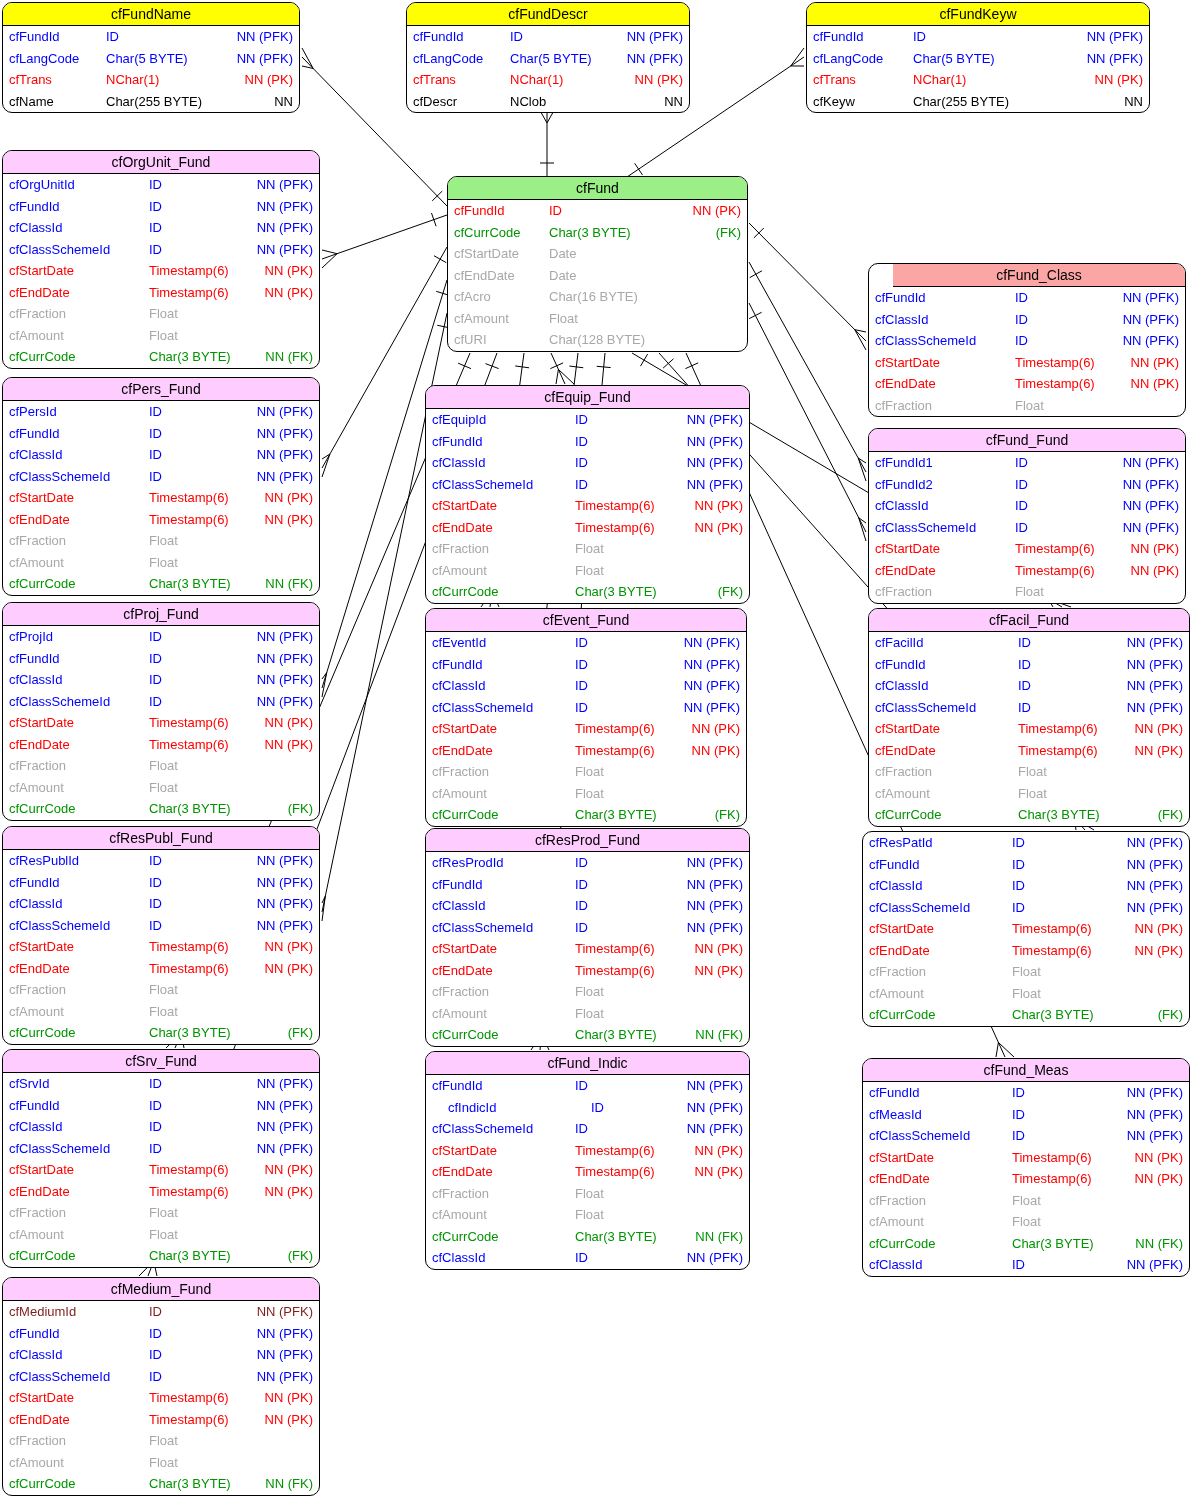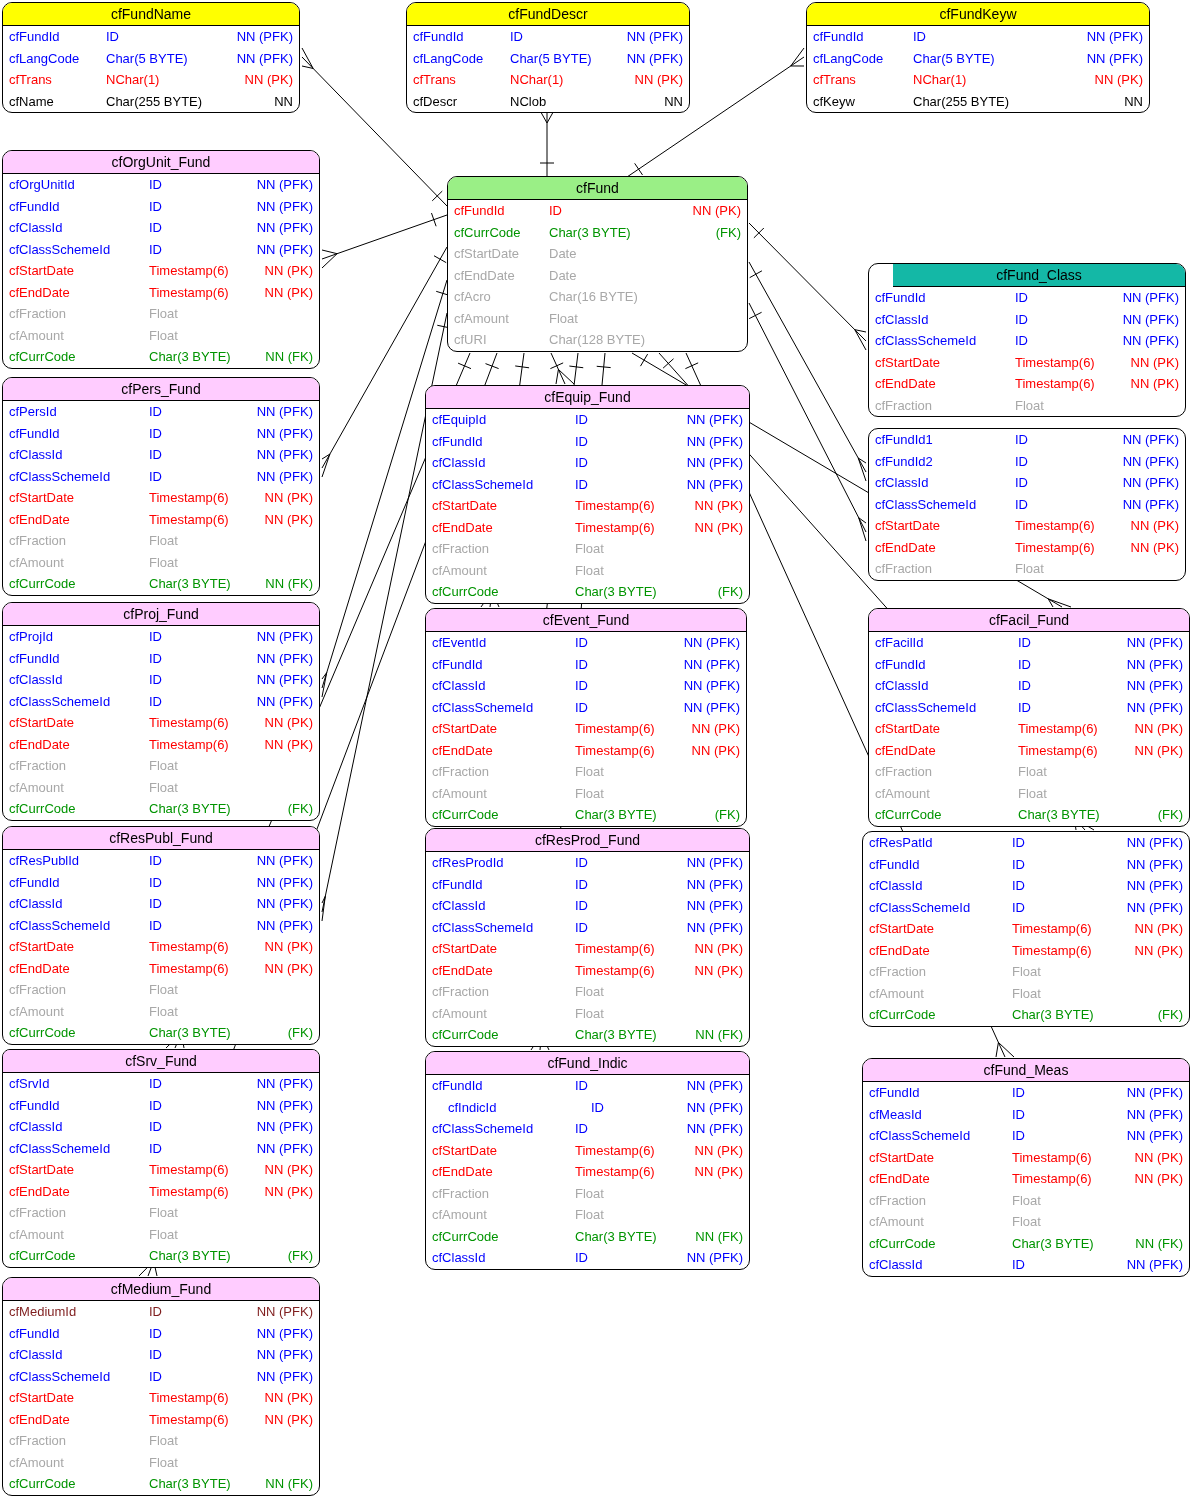--- a/index.html
+++ b/index.html
@@ -273,21 +273,21 @@
         <span class="c-type">Float</span>
         <span class="c-constraint"></span>
       </div>
       <div class="erd-row" style="color: rgb(0, 148, 0);">
         <span class="c-name">cfCurrCode</span>
         <span class="c-type">Char(3 BYTE)</span>
         <span class="c-constraint">NN (FK)</span>
       </div>
     </div>
     <div class="erd-table" style="left: 868px; top: 263px; width: 318px; --name-col: 140px;">
-      <div class="erd-title" style="background: #14b8a6; margin-left: 24px;">cfFund_Class</div>
+      <div class="erd-title" style="background: #fca5a5; margin-left: 24px;">cfFund_Class</div>
       <div class="erd-row" style="color: rgb(0, 0, 255);">
         <span class="c-name">cfFundId</span>
         <span class="c-type">ID</span>
         <span class="c-constraint">NN (PFK)</span>
       </div>
       <div class="erd-row" style="color: rgb(0, 0, 255);">
         <span class="c-name">cfClassId</span>
         <span class="c-type">ID</span>
         <span class="c-constraint">NN (PFK)</span>
       </div>
@@ -402,20 +402,21 @@
         <span class="c-type">Float</span>
         <span class="c-constraint"></span>
       </div>
       <div class="erd-row" style="color: rgb(0, 148, 0);">
         <span class="c-name">cfCurrCode</span>
         <span class="c-type">Char(3 BYTE)</span>
         <span class="c-constraint">(FK)</span>
       </div>
     </div>
     <div class="erd-table" style="left: 868px; top: 428px; width: 318px; --name-col: 140px;">
+      <div class="erd-title" style="background: rgb(255, 204, 255);">cfFund_Fund</div>
       <div class="erd-row" style="color: rgb(0, 0, 255);">
         <span class="c-name">cfFundId1</span>
         <span class="c-type">ID</span>
         <span class="c-constraint">NN (PFK)</span>
       </div>
       <div class="erd-row" style="color: rgb(0, 0, 255);">
         <span class="c-name">cfFundId2</span>
         <span class="c-type">ID</span>
         <span class="c-constraint">NN (PFK)</span>
       </div>
@@ -725,21 +726,21 @@
         <span class="c-name">cfAmount</span>
         <span class="c-type">Float</span>
         <span class="c-constraint"></span>
       </div>
       <div class="erd-row" style="color: rgb(0, 148, 0);">
         <span class="c-name">cfCurrCode</span>
         <span class="c-type">Char(3 BYTE)</span>
         <span class="c-constraint">(FK)</span>
       </div>
     </div>
-    <div class="erd-table" style="left: 2px; top: 1049px; width: 318px; border-radius: 8px; --name-col: 140px;">
+    <div class="erd-table" style="left: 2px; top: 1049px; width: 318px; --name-col: 140px;">
       <div class="erd-title" style="background: rgb(255, 204, 255);">cfSrv_Fund</div>
       <div class="erd-row" style="color: rgb(0, 0, 255);">
         <span class="c-name">cfSrvId</span>
         <span class="c-type">ID</span>
         <span class="c-constraint">NN (PFK)</span>
       </div>
       <div class="erd-row" style="color: rgb(0, 0, 255);">
         <span class="c-name">cfFundId</span>
         <span class="c-type">ID</span>
         <span class="c-constraint">NN (PFK)</span>

